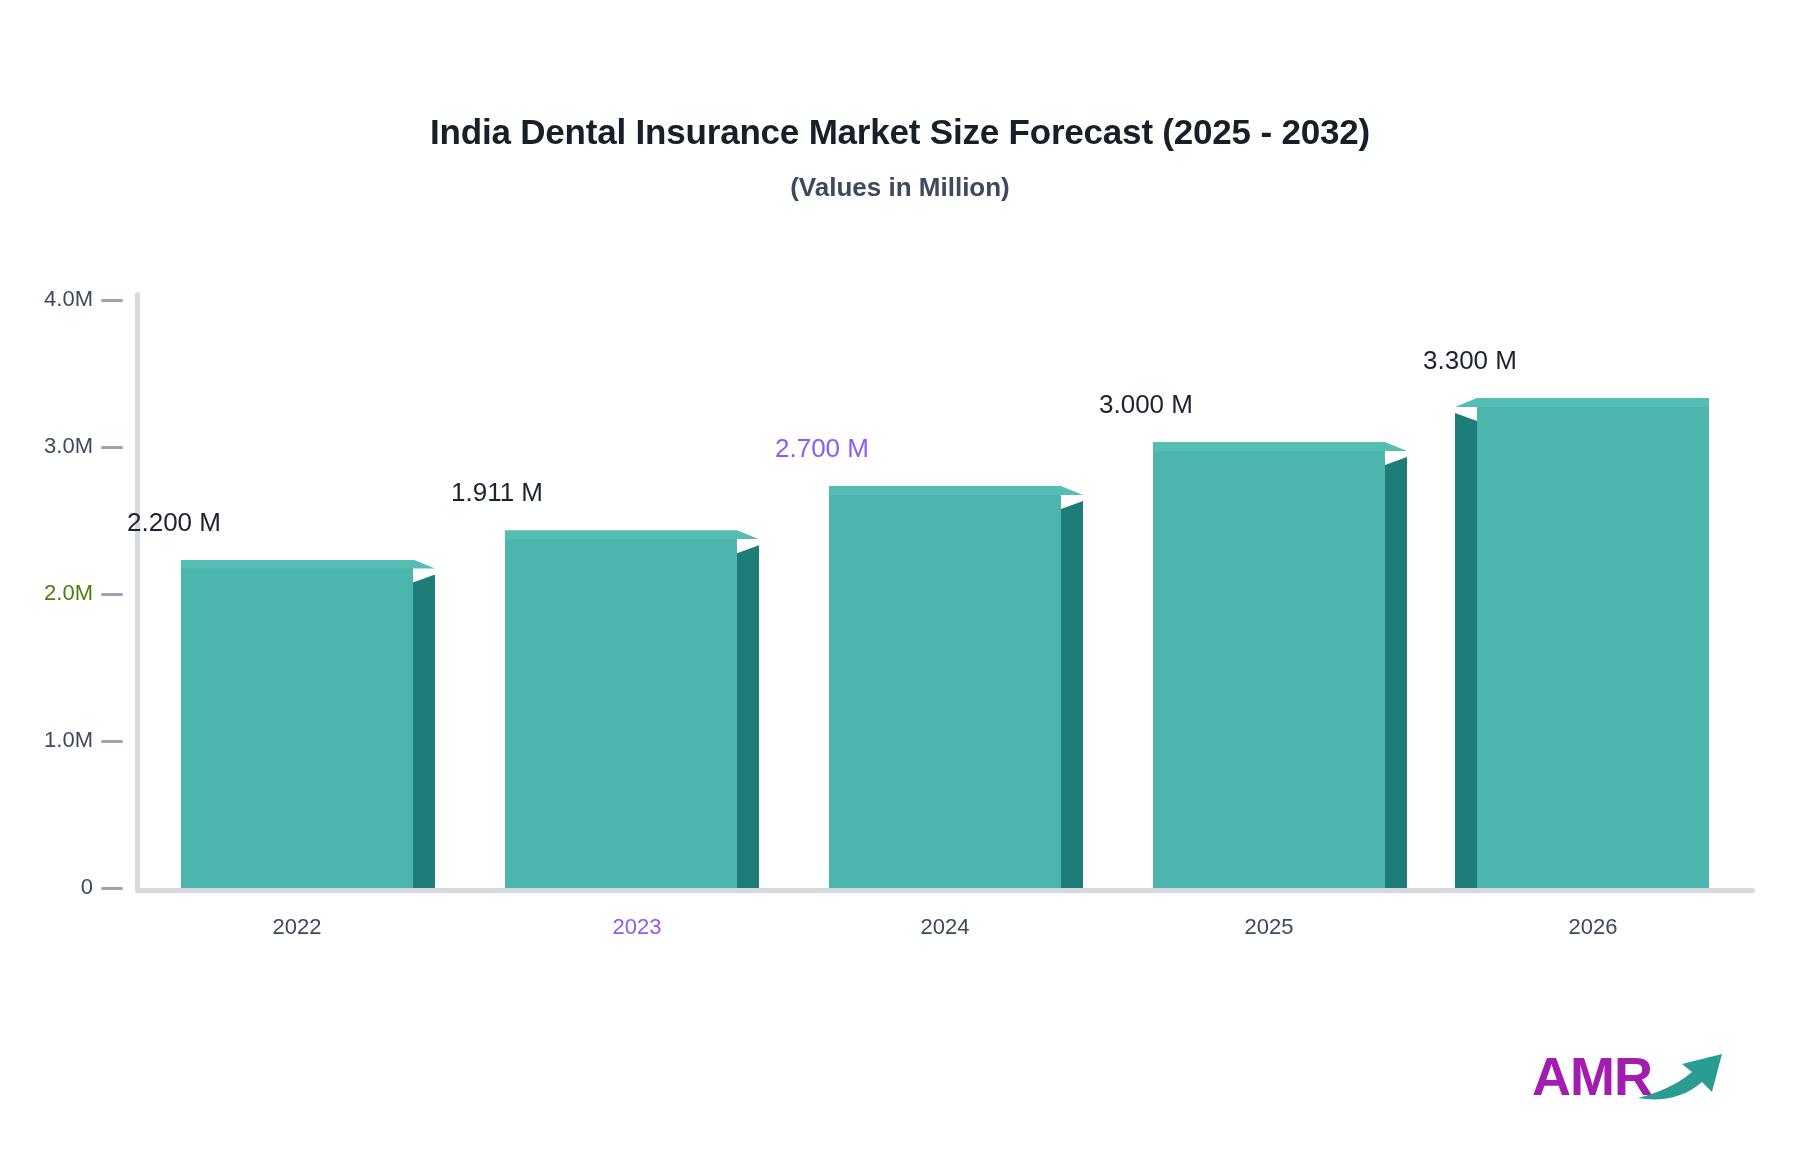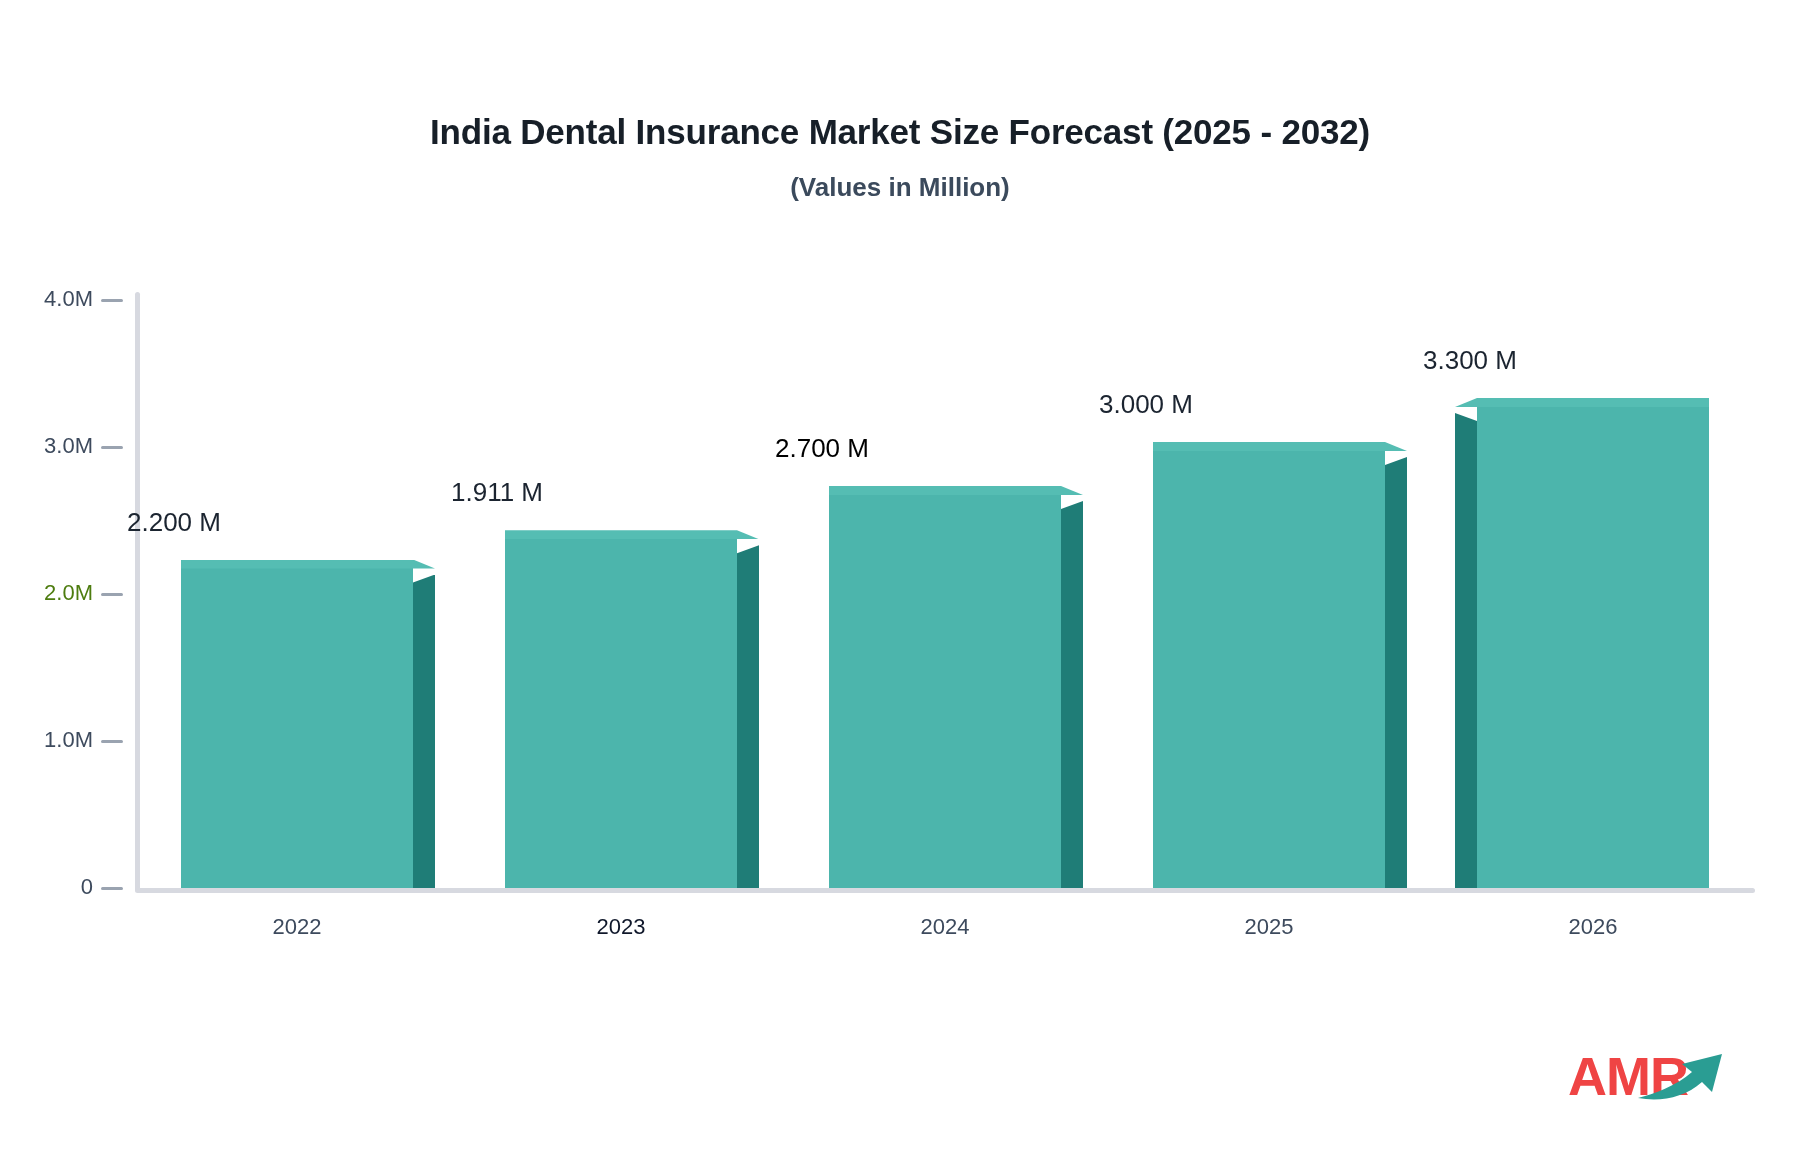--- a/index.html
+++ b/index.html
@@ -227,45 +227,45 @@
           <div class="bar-face" style="height: 352.8px; background: rgb(76, 181, 172);"></div>
           <div class="bar-side right" style="height: 342.8px; width: 22px; background: rgb(31, 125, 119); clip-path: polygon(0px 8px, 100% 0px, 100% 100%, 0px 100%);"></div>
           <div class="bar-top" style="background: rgb(85, 189, 179); bottom: 348.8px; height: 9px; left: 0px; width: 254px; clip-path: polygon(0px 0px, 232px 0px, 100% 100%, 0px 100%);"></div>
         </div>
         <div class="bar-label" style="color: rgb(27, 36, 48); left: 316px; top: 185.2px;">1.911 M</div>
         <div class="bar-group" style="left: 694px; width: 232px; height: 396.9px;">
           <div class="bar-face" style="height: 396.9px; background: rgb(76, 181, 172);"></div>
           <div class="bar-side right" style="height: 386.9px; width: 22px; background: rgb(31, 125, 119); clip-path: polygon(0px 8px, 100% 0px, 100% 100%, 0px 100%);"></div>
           <div class="bar-top" style="background: rgb(85, 189, 179); bottom: 392.9px; height: 9px; left: 0px; width: 254px; clip-path: polygon(0px 0px, 232px 0px, 100% 100%, 0px 100%);"></div>
         </div>
-        <div class="bar-label" style="color: #000000; left: 640px; top: 141.1px;">2.700 M</div>
+        <div class="bar-label" style="color: #8b5cf6; left: 640px; top: 141.1px;">2.700 M</div>
         <div class="bar-group" style="left: 1018px; width: 232px; height: 441px;">
           <div class="bar-face" style="height: 441px; background: rgb(76, 181, 172);"></div>
           <div class="bar-side right" style="height: 431px; width: 22px; background: rgb(31, 125, 119); clip-path: polygon(0px 8px, 100% 0px, 100% 100%, 0px 100%);"></div>
           <div class="bar-top" style="background: rgb(85, 189, 179); bottom: 437px; height: 9px; left: 0px; width: 254px; clip-path: polygon(0px 0px, 232px 0px, 100% 100%, 0px 100%);"></div>
         </div>
         <div class="bar-label" style="color: rgb(27, 36, 48); left: 964px; top: 97px;">3.000 M</div>
         <div class="bar-group" style="left: 1342px; width: 232px; height: 485.1px;">
           <div class="bar-face" style="height: 485.1px; background: rgb(76, 181, 172);"></div>
           <div class="bar-side left" style="height: 475.1px; width: 22px; background: rgb(31, 125, 119); clip-path: polygon(0px 0px, 100% 8px, 100% 100%, 0px 100%);"></div>
           <div class="bar-top" style="background: rgb(85, 189, 179); bottom: 481.1px; height: 9px; left: -22px; width: 254px; clip-path: polygon(22px 0px, 100% 0px, 100% 100%, 0px 100%);"></div>
         </div>
         <div class="bar-label" style="color: rgb(27, 36, 48); left: 1288px; top: 52.9px;">3.300 M</div>
       </div>
     <div id="xticks">
         <div class="x-tick-label" style="color: rgb(61, 74, 93); left: -8px;">2022</div>
-        <div class="x-tick-label" style="color: #0f172a; left: 316px;">2023</div>
+        <div class="x-tick-label" style="color: #8b5cf6; left: 332px;">2023</div>
         <div class="x-tick-label" style="color: rgb(61, 74, 93); left: 640px;">2024</div>
         <div class="x-tick-label" style="color: rgb(61, 74, 93); left: 964px;">2025</div>
         <div class="x-tick-label" style="color: rgb(61, 74, 93); left: 1288px;">2026</div>
       </div>
   </div>
 
   <div class="logo">
-    <span class="logo-text" style="color: #ef4444; margin-left: 36px;">AMR</span>
+    <span class="logo-text" style="color: #a21caf;">AMR</span>
     <span class="logo-arrow">
       <svg width="92" height="56" viewBox="0 0 92 56">
         <path id="logo-arrow-path" d="M2 50 C 18 46, 40 38, 56 24 L 46 16 L 86 6 L 76 44 L 66 34 C 48 50, 24 54, 2 50 Z" fill="#2a9d93"></path>
       </svg>
     </span>
   </div>
 
 </div>
 
 </body></html>

